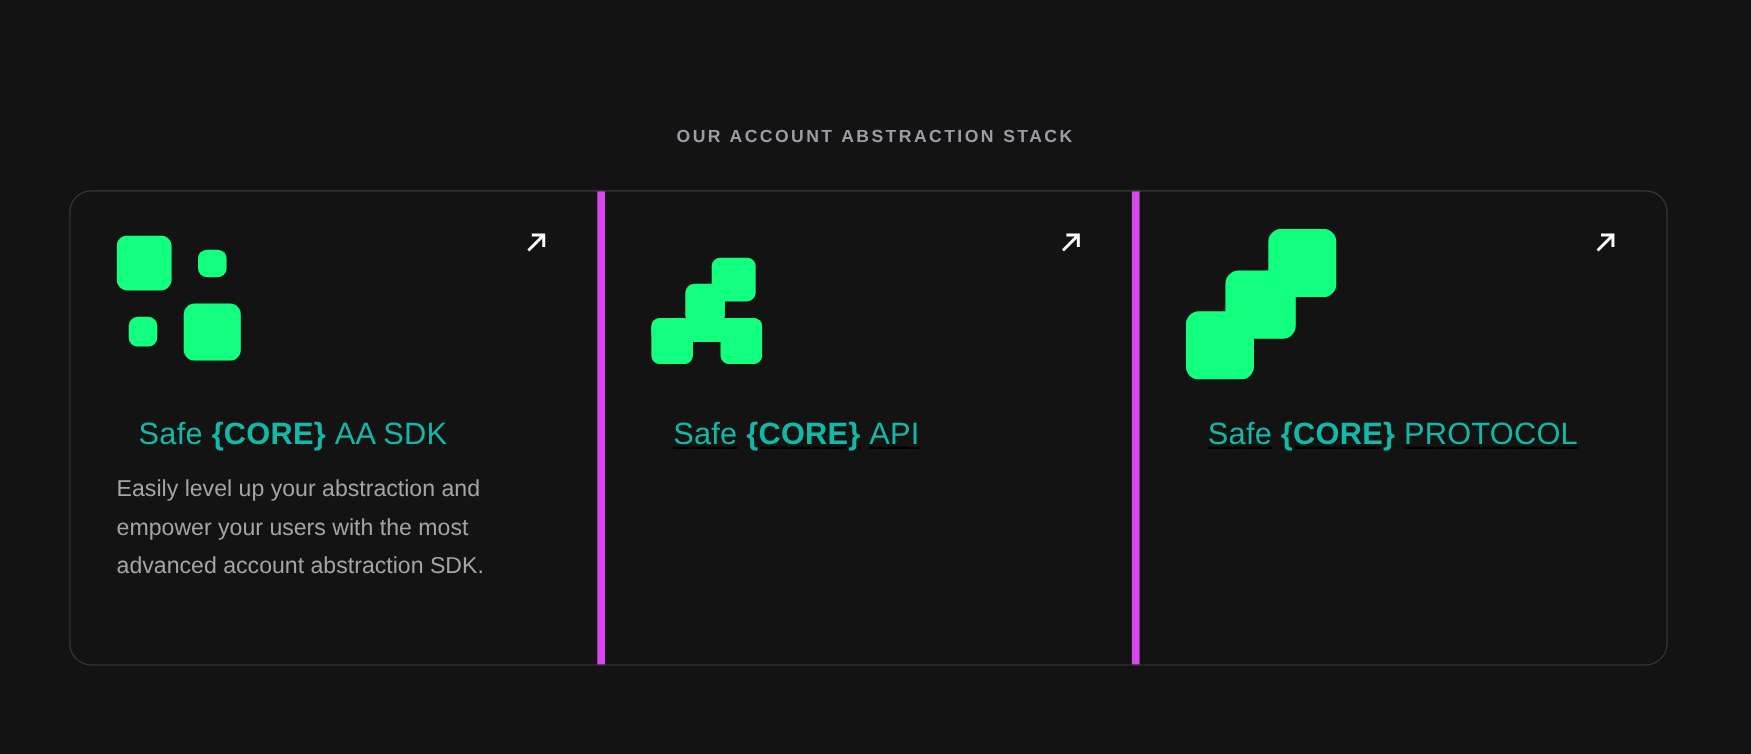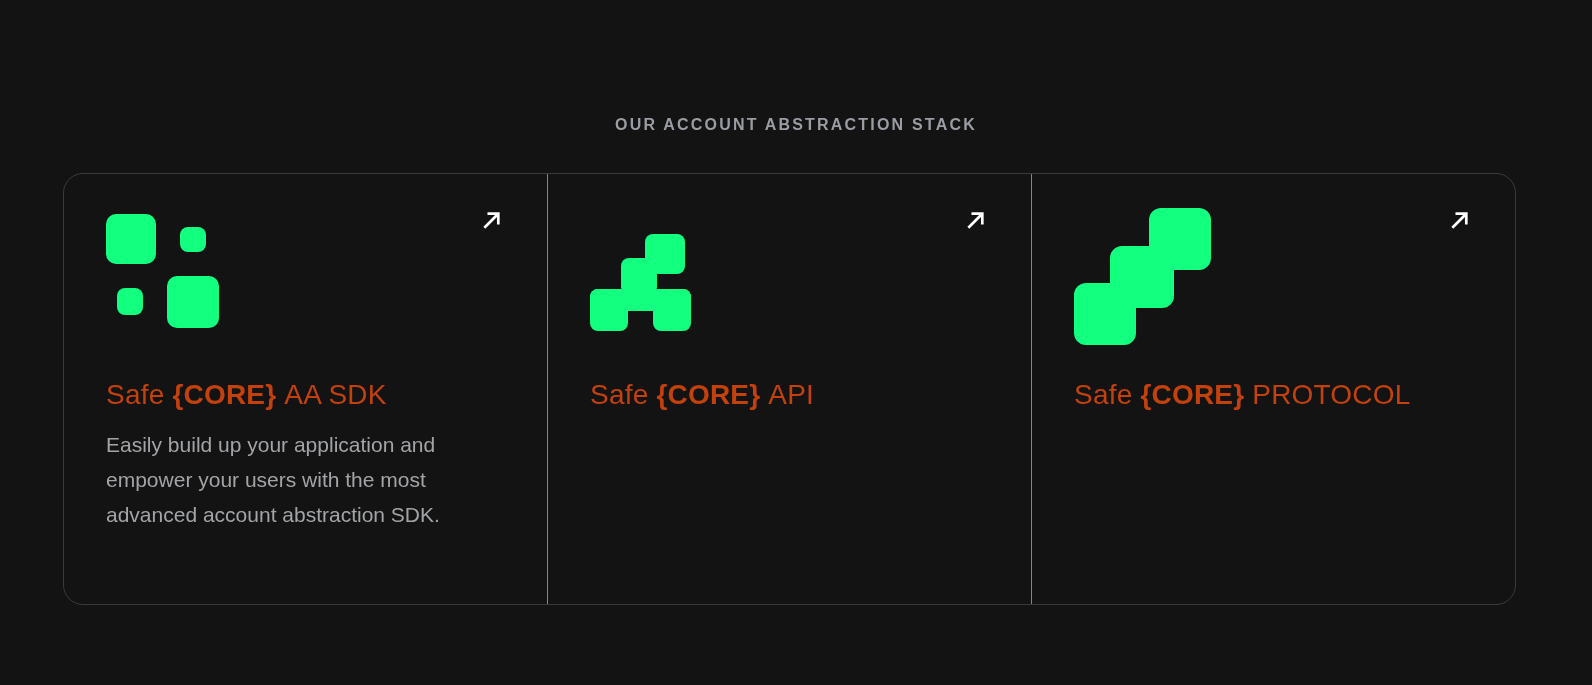--- a/index.html
+++ b/index.html
@@ -34,41 +34,42 @@
     display: flex;
     align-items: stretch;
   }
 
   .card {
     flex: 1 1 0;
     position: relative;
     padding: 34px 44px 0 42px;
     cursor: pointer;
   }
-  .card + .card { border-left: 1px solid #d946ef; }
+  .card + .card { border-left: 7px solid #d946ef; text-decoration: underline; }
 
   .card-arrow {
     position: absolute;
     top: 35px;
     right: 44px;
     width: 23px;
     height: 23px;
   }
 
   .icon-box { height: 171px; }
   .icon-offset-1 { padding-top: 6px; }
   .icon-offset-2 { padding-top: 26px; }
   .icon-offset-3 { padding-top: 0; }
 
   .card-title {
-    color: #c2410c;
+    color: #14b8a6;
     font-size: 28px;
     font-weight: 400;
     letter-spacing: 0.2px;
     white-space: nowrap;
+    margin-left: 20px;
   }
   .card-title .core {
     font-weight: 700;
     margin: 0 8px;
   }
 
   .card-desc {
     margin-top: 16px;
     color: #A2A4A7;
     font-size: 21px;
@@ -98,21 +99,21 @@
           <rect x="0" y="0" width="50" height="50" rx="10"></rect>
           <rect x="74" y="13" width="26" height="25" rx="8"></rect>
           <rect x="11" y="74" width="26" height="27" rx="8"></rect>
           <rect x="61" y="62" width="52" height="52" rx="10"></rect>
         </g>
       </svg>
     </div>
     <div class="card-title">
       <span>Safe</span><span class="core">{CORE}</span><span>AA SDK</span>
     </div>
-    <div class="card-desc">Easily build up your application and
+    <div class="card-desc">Easily level up your abstraction and
 empower your users with the most
 advanced account abstraction SDK.</div>
   </div>
 
   <div class="card">
     <span class="card-arrow">
       <svg width="23" height="23" viewBox="0 0 24 24" fill="none">
         <g stroke="#FFFFFF" stroke-width="2.8" fill="none">
           <path d="M4.5 19.5 L18.8 5.2"></path>
           <path d="M7.8 4.9 H19.1 V16.2"></path>

